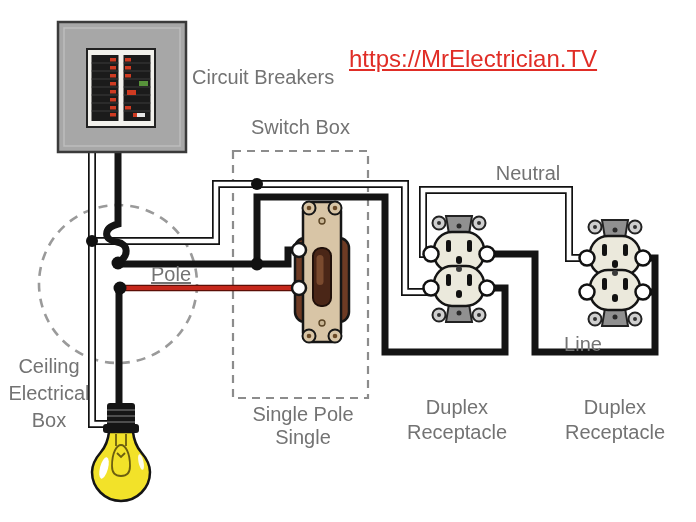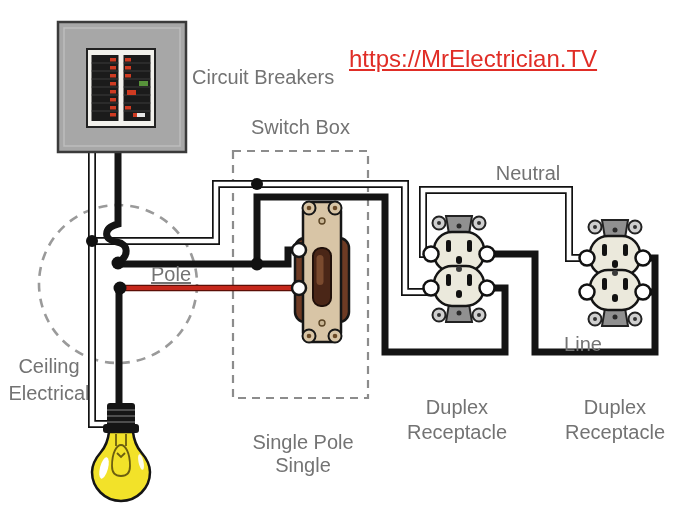--- a/index.html
+++ b/index.html
@@ -166,23 +166,24 @@
 
   <div class="label center" style="left:468px;top:162px;width:120px;">Neutral</div>
 
   <div class="label center underline" style="left:141px;top:263px;width:60px;">Pole</div>
 
   <div class="label center" style="left:533px;top:333px;width:60px;padding-left:20px;">Line</div>
 
   <div class="label center" style="left:4px;top:353px;width:90px;line-height:27px;">
     <div>Ceiling</div>
     <div>Electrical</div>
+    <div>Box</div>
   </div>
 
-  <div class="label center" style="left:236px;top:403px;width:134px;line-height:23px;margin-top:28px;">
+  <div class="label center" style="left:236px;top:403px;width:134px;line-height:23px;">
     <div>Single Pole</div>
     <div>Single</div>
   </div>
 
   <div class="label center" style="left:393px;top:395px;width:128px;line-height:25px;">
     <div>Duplex</div>
     <div>Receptacle</div>
   </div>
 
   <div class="label center" style="left:551px;top:395px;width:128px;line-height:25px;">

